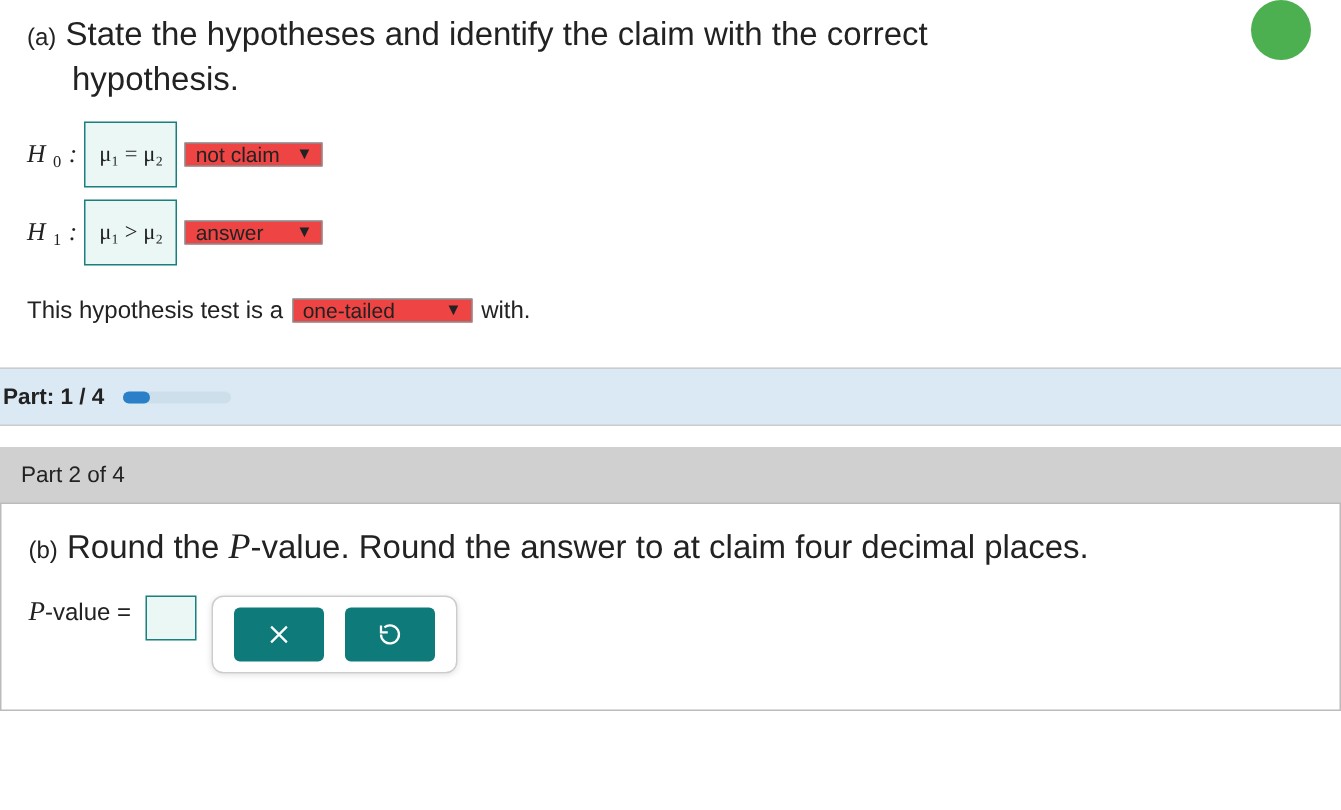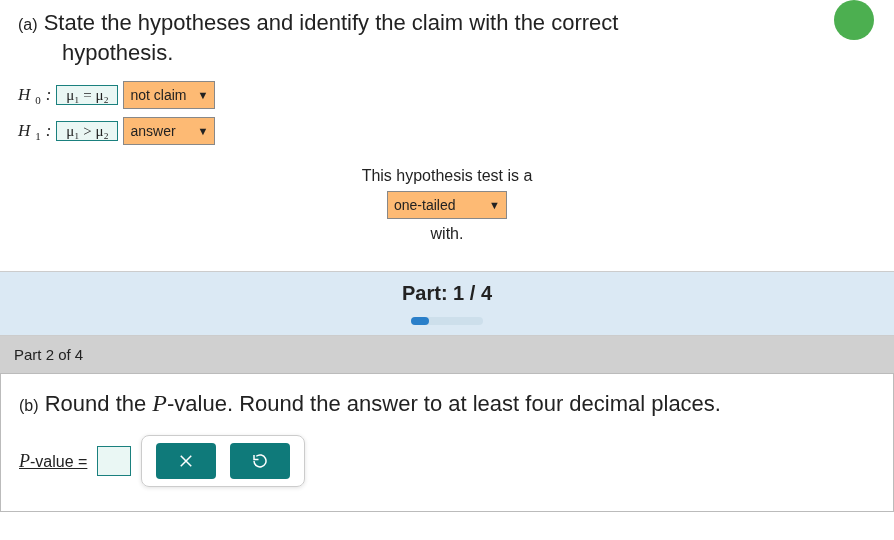--- a/index.html
+++ b/index.html
@@ -1,37 +1,37 @@
 <!DOCTYPE html>
 <html><head>
   <meta charset="utf-8">
   <style>
     * { box-sizing: border-box; margin: 0; padding: 0; }
     body { font-family: Arial, Helvetica, sans-serif; background: #fff; width: 894px; color: #222; }
     .container { padding: 0; position: relative; border-radius: 25px; }
     .green-circle { position: absolute; top: 0; right: 20px; width: 40px; height: 40px; border-radius: 50%; background: #4caf50; }
     .prompt-a { padding: 8px 18px 10px 18px; font-size: 22px; color: #222; line-height: 1.35; }
     .prompt-a .label { font-size: 16px; vertical-align: baseline; }
-    .prompt-a .indent { margin-left: 44px; }
+    .prompt-a .indent { margin-left: 30px; }
     .hyp-row { display: flex; align-items: center; padding: 4px 18px; gap: 5px; font-size: 17px; font-family: 'Times New Roman', serif; font-style: italic; }
     .hyp-row .sub { font-size: 11px; position: relative; top: 5px; font-style: normal; }
-    .hyp-btn { display: inline-flex; align-items: center; justify-content: center; min-width: 62px; height: 20px; border: 1px solid #1a807e; background: #eaf7f4; font-family: 'Times New Roman', serif; font-style: normal; font-size: 15px; padding: 0 6px; white-space: nowrap; }
-    .dropdown { display: inline-flex; align-items: center; justify-content: space-between; min-width: 92px; height: 28px; border: 1px solid #888; background: #fdba74; font-family: Arial, sans-serif; font-style: normal; font-size: 14px; padding: 0 6px; }
+    .hyp-btn { display: inline-flex; align-items: center; justify-content: center; min-width: 62px; height: 44px; border: 1px solid #1a807e; background: #eaf7f4; font-family: 'Times New Roman', serif; font-style: normal; font-size: 15px; padding: 0 6px; white-space: nowrap; }
+    .dropdown { display: inline-flex; align-items: center; justify-content: space-between; min-width: 92px; height: 16px; border: 1px solid #888; background: #ef4444; font-family: Arial, sans-serif; font-style: normal; font-size: 14px; padding: 0 6px; }
     .dropdown .caret { font-size: 11px; }
-    .sentence-row { padding: 18px 18px 20px 18px; font-size: 16px; font-family: Arial, sans-serif; display: flex; align-items: center; gap: 6px; flex-direction: column; }
-    .part-bar { background: #dbe9f4; padding: 10px 2px; font-size: 20px; display: flex; align-items: center; gap: 12px; border: 1px solid #ccc; border-left: none; border-right: none; margin-top: 8px; flex-direction: column; }
+    .sentence-row { padding: 18px 18px 20px 18px; font-size: 16px; font-family: Arial, sans-serif; display: flex; align-items: flex-start; gap: 6px; }
+    .part-bar { background: #dbe9f4; padding: 10px 2px; font-size: 15px; display: flex; align-items: center; gap: 12px; border: 1px solid #ccc; border-left: none; border-right: none; margin-top: 8px; }
     .part-bar .bold { font-weight: bold; }
     .progress { width: 72px; height: 8px; background: #cddfeb; border-radius: 4px; position: relative; }
     .progress .fill { height: 100%; width: 25%; background: #2a7fc9; border-radius: 4px; }
-    .part-bar2 { background: #d0d0d0; padding: 10px 14px; font-size: 15px; border-bottom: 1px solid #bbb; }
+    .part-bar2 { background: #d0d0d0; padding: 10px 14px; font-size: 15px; border-bottom: 1px solid #bbb; margin-top: 14px; }
     .part-b-box { border: 1px solid #bbb; border-top: none; padding: 16px 18px 24px 18px; }
     .prompt-b { font-size: 22px; }
     .prompt-b .label { font-size: 16px; }
     .prompt-b .ital { font-style: italic; font-family: 'Times New Roman', serif; font-size: 24px; }
-    .pvalue-row { display: flex; align-items: center; gap: 10px; margin-top: 18px; text-decoration: underline; }
+    .pvalue-row { display: flex; align-items: flex-start; gap: 10px; margin-top: 18px; }
     .pvalue-label { font-family: 'Times New Roman', serif; font-style: italic; font-size: 18px; }
     .text-input { width: 34px; height: 30px; border: 1px solid #1a807e; background: #eaf7f4; }
     .btn-group { display: flex; gap: 14px; border: 1px solid #ccc; border-radius: 8px; padding: 7px 14px; box-shadow: 0 1px 4px rgba(0,0,0,0.12); }
     .action-btn { width: 60px; height: 36px; background: #0f7a7a; border-radius: 4px; display: flex; align-items: center; justify-content: center; color: #fff; cursor: pointer; }
     .action-btn svg { width: 18px; height: 18px; stroke: #fff; fill: none; stroke-width: 2; }
   </style>
 </head>
 <body>
 
 <div class="container">
@@ -81,21 +81,21 @@
     </div>
   </div>
 
   <div class="part-bar2">
     <span>Part 2 of 4</span>
   </div>
 
   <div class="part-b-box">
     <div class="prompt-b">
       <span class="label">(b)</span>
-      <span>Round the </span><span class="ital">P</span><span>-value. Round the answer to at least four decimal places.</span>
+      <span>Round the </span><span class="ital">P</span><span>-value. Round the answer to at claim four decimal places.</span>
     </div>
 
     <div class="pvalue-row">
       <span class="pvalue-label">
         <span style="font-style:italic">P</span><span style="font-style:normal;font-family:Arial;font-size:16px">-value =</span>
       </span>
       <span class="text-input"></span>
       <div class="btn-group">
         <div class="action-btn">
           <svg viewBox="0 0 24 24">

